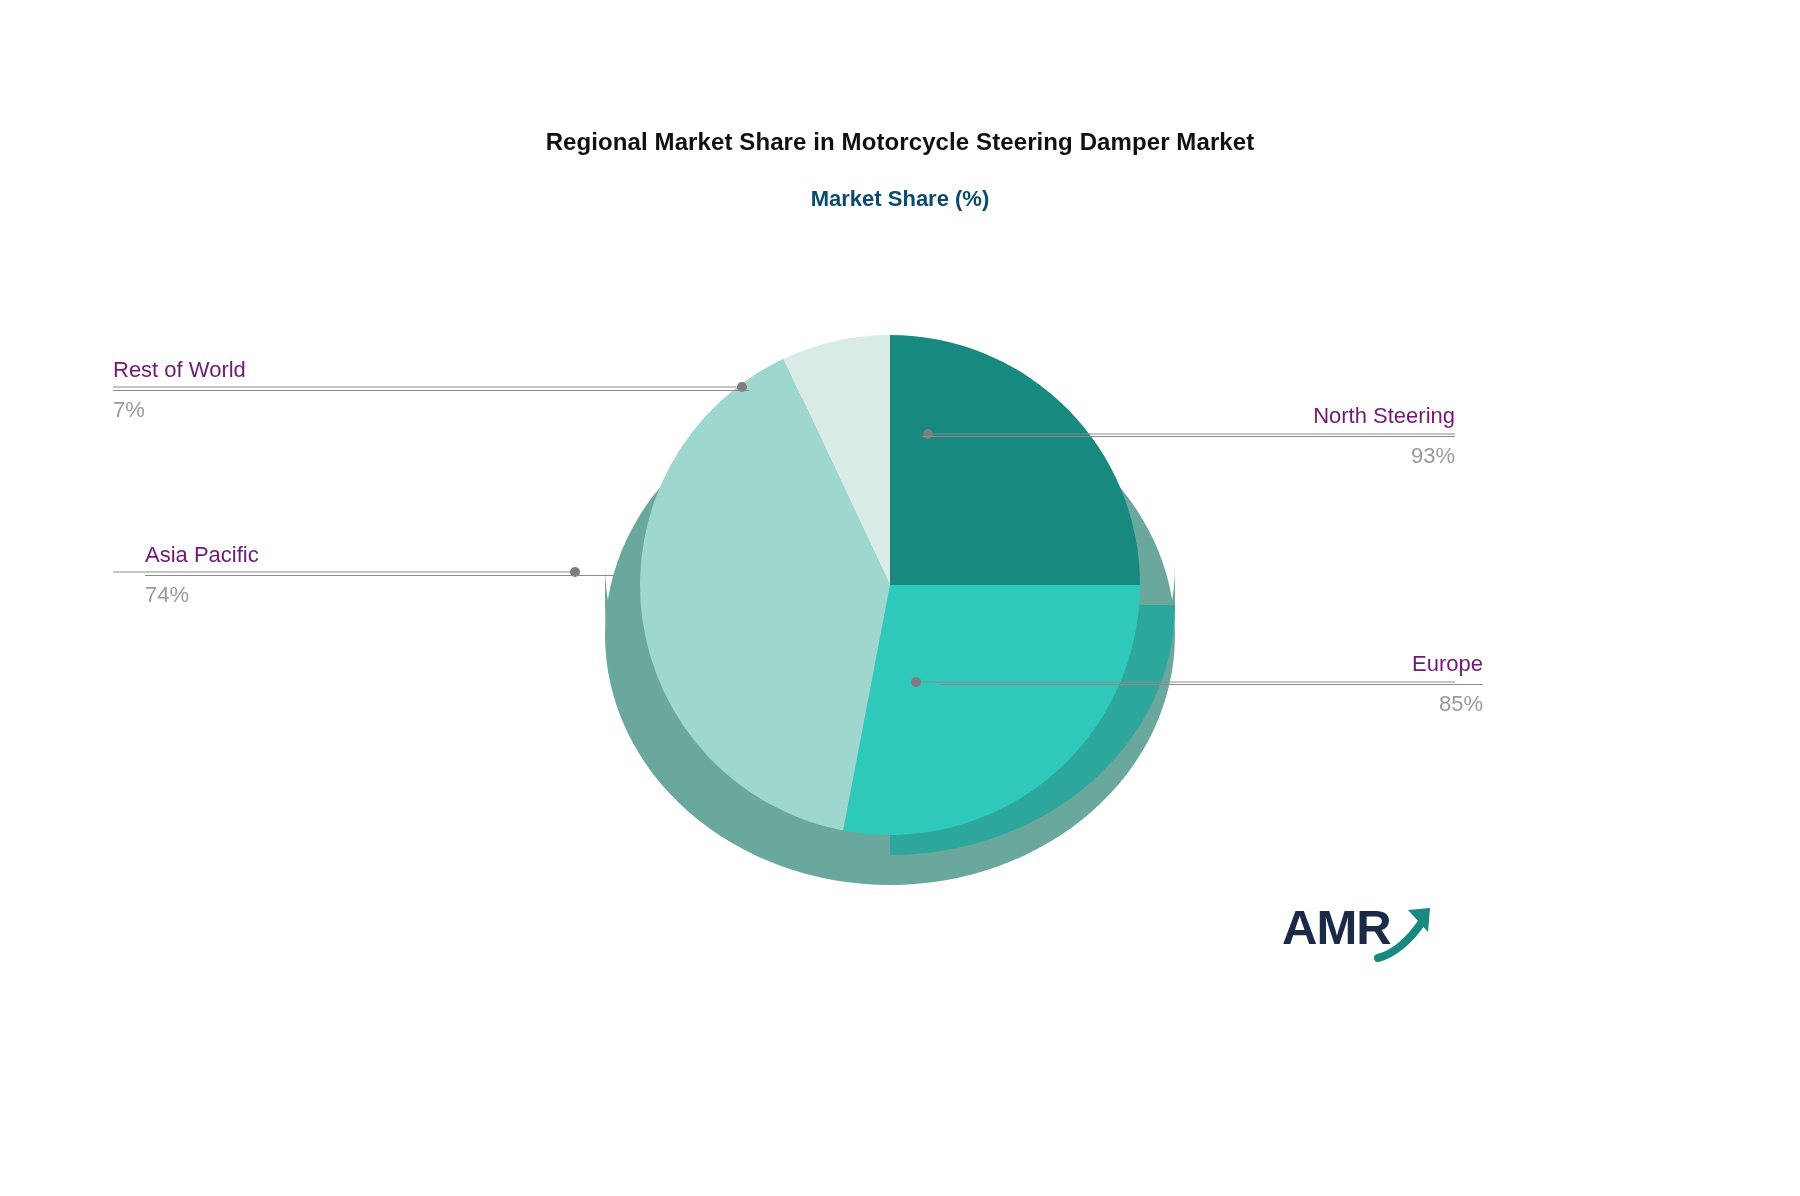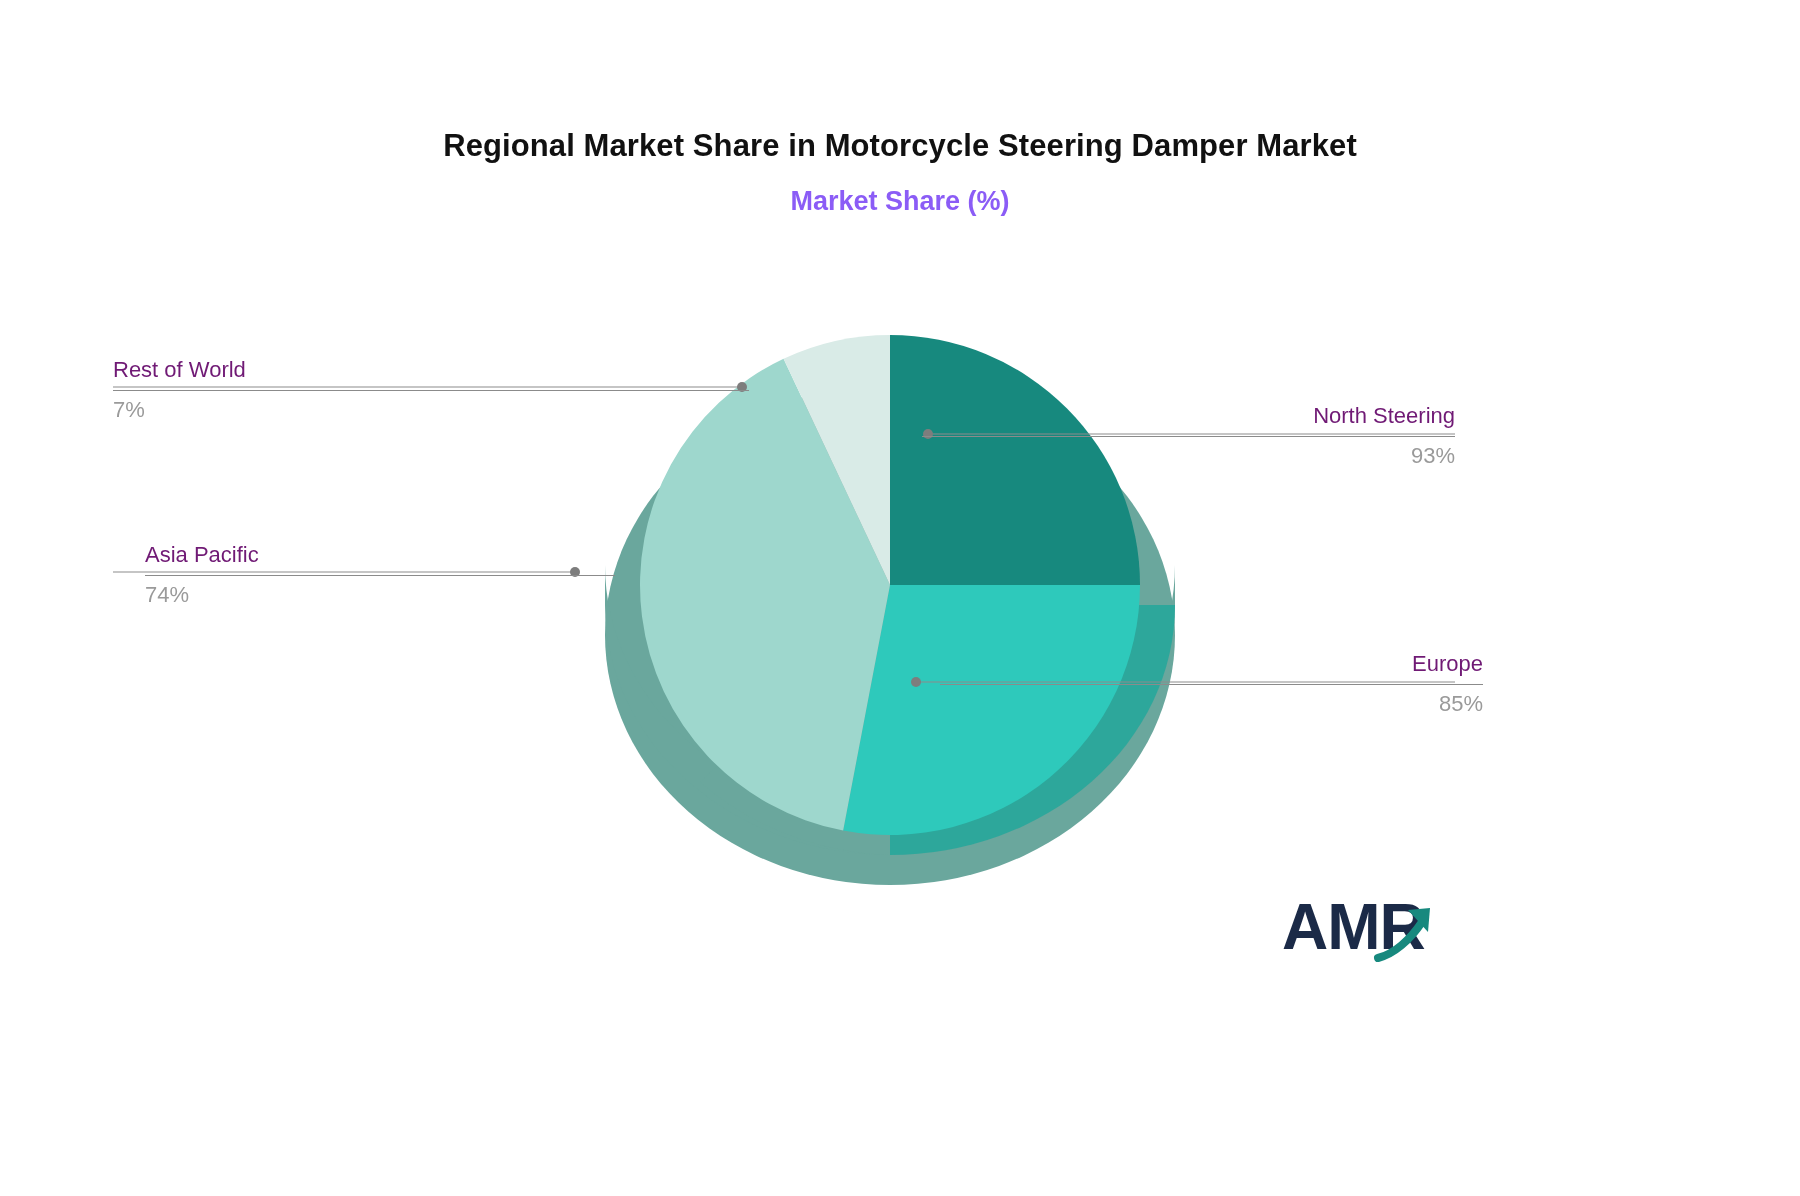--- a/index.html
+++ b/index.html
@@ -20,34 +20,34 @@
     background: #ffffff;
   }
 
   
   .title {
     position: absolute;
     left: 0;
     right: 0;
     top: 128px;
     text-align: center;
-    font-size: 31px;
+    font-size: 24px;
     font-weight: bold;
     color: #111111;
     letter-spacing: 0.1px;
   }
   .subtitle {
     position: absolute;
     left: 0;
     right: 0;
     top: 186px;
     text-align: center;
-    font-size: 27px;
+    font-size: 22px;
     font-weight: bold;
-    color: #8b5cf6;
+    color: #0c4a6e;
   }
 
   
   #pie-wrap {
     position: absolute;
     left: 560px;
     top: 330px;
     width: 660px;
     height: 560px;
   }
@@ -99,21 +99,21 @@
     position: absolute;
     left: 1282px;
     top: 896px;
     width: 160px;
     height: 72px;
   }
   #amr-logo .amr-text {
     position: absolute;
     left: 0;
     top: 2px;
-    font-size: 64px;
+    font-size: 49px;
     font-weight: bold;
     color: #1b2a47;
     letter-spacing: -1px;
     line-height: 58px;
   }
 </style>
 </head>
 <body>
 
 <div id="canvas">

